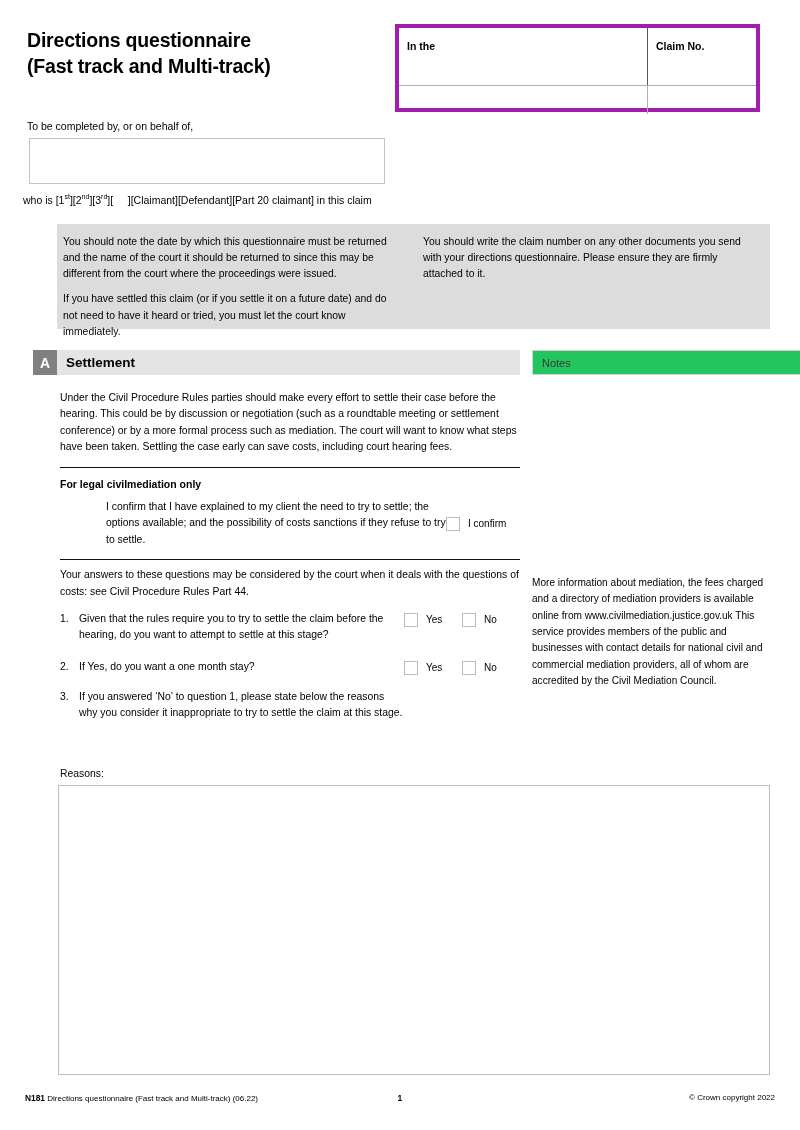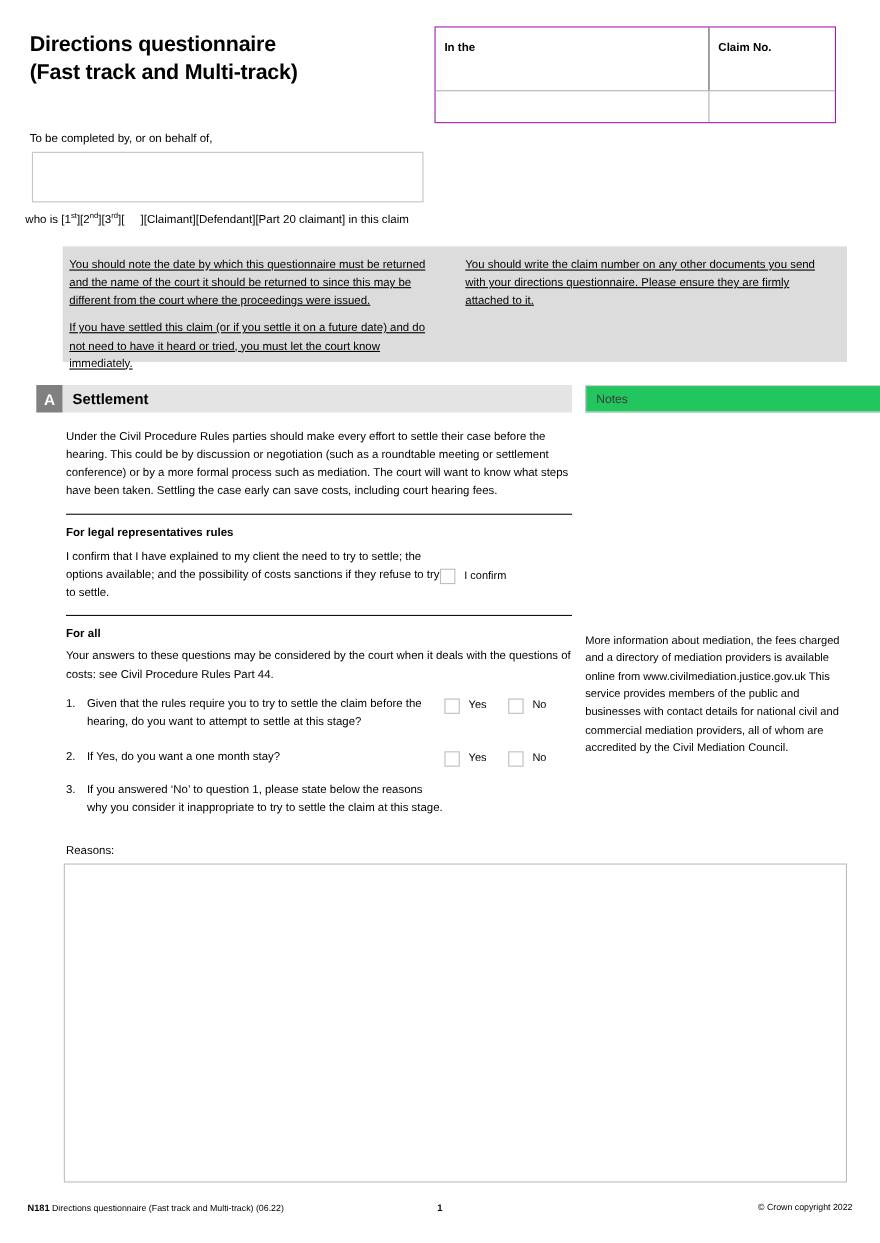--- a/index.html
+++ b/index.html
@@ -13,21 +13,21 @@
   .page { position: relative; width: 800px; height: 1130px; padding-left: 20px; }
 
   
   .title {
     position: absolute; left: 27px; top: 28px; width: 360px;
     font-size: 19.5px; font-weight: bold; line-height: 1.33;
     letter-spacing: -0.2px;
   }
   .claim-table {
     position: absolute; left: 395px; top: 24px; width: 365px; height: 88px;
-    border: 1px solid #a21caf;
+    border: 4px solid #a21caf;
   }
   .claim-table .row1 { display: flex; height: 57px; }
   .claim-table .row2 { display: flex; height: 29px; border-top: 1px solid #b0b0b0; }
   .claim-cell-l { width: 249px; border-right: 1px solid #555; padding: 8px 0 0 8px; }
   .claim-cell-r { flex: 1; padding: 8px 0 0 8px; }
   .claim-cell-l2 { width: 249px; border-right: 1px solid #b0b0b0; }
   .claim-cell-r2 { flex: 1; }
   .claim-hdr { font-size: 10.5px; font-weight: bold; }
 
   .tobe {
@@ -44,21 +44,20 @@
     font-size: 10.5px; white-space: pre;
   }
   .whois sup { font-size: 7px; vertical-align: super; }
 
   
   .notice {
     position: absolute; left: 57px; top: 224px;
     width: 713px; height: 105px;
     background: #dcdcdc;
     display: flex;
-    text-decoration: underline;
   }
   .notice-col { width: 356px; padding: 10px 16px 0 6px; }
   .notice-col:last-child { padding-left: 10px; }
   .notice p {
     font-size: 10.4px; line-height: 1.55; margin-bottom: 9px;
   }
 
   
   .sec-badge {
     position: absolute; left: 33px; top: 350px;
@@ -83,21 +82,21 @@
     font-size: 11px; color: #3a3a3a;
   }
 
   
   .body-left { position: absolute; left: 60px; top: 390px; width: 460px; }
   .para { font-size: 10.4px; line-height: 1.58; }
   .rule { border-top: 1.4px solid #111; margin: 11px 0 0 0; width: 460px; }
   .sub-hdr { font-size: 10.5px; font-weight: bold; margin-top: 10px; }
 
   .legal-row { display: flex; margin-top: 9px; }
-  .legal-text { width: 340px; font-size: 10.4px; line-height: 1.58; }
+  .legal-text { width: 340px; font-size: 10.4px; line-height: 1.58; margin-left: 46px; }
   .legal-cb { padding-top: 18px; display: flex; align-items: flex-start; }
 
   .cbox {
     width: 14px; height: 14px;
     border: 1px solid #bdbdbd; background: #fff;
     display: inline-block; flex: none;
   }
   .cb-label { font-size: 10px; margin-left: 8px; line-height: 14px; }
 
   .q-row { display: flex; margin-top: 11px; align-items: flex-start; }
@@ -169,31 +168,30 @@
   </div>
 
   <div class="sec-badge">A</div>
   <div class="sec-bar">Settlement</div>
   <div class="notes-bar">Notes</div>
 
   <div class="body-left">
     <div class="para">Under the Civil Procedure Rules parties should make every effort to settle their case before the hearing. This could be by discussion or negotiation (such as a roundtable meeting or settlement conference) or by a more formal process such as mediation. The court will want to know what steps have been taken. Settling the case early can save costs, including court hearing fees.</div>
     <div class="rule"></div>
 
-    <div class="sub-hdr">For legal representatives rules</div>
+    <div class="sub-hdr">For legal civilmediation only</div>
     <div class="legal-row">
       <div class="legal-text">I confirm that I have explained to my client the need to try to settle; the options available; and the possibility of costs sanctions if they refuse to try to settle.</div>
       <div class="legal-cb">
         <span class="cbox"></span>
         <span class="cb-label">I confirm</span>
       </div>
     </div>
     <div class="rule"></div>
 
-    <div class="sub-hdr">For all</div>
     <div class="para" style="margin-top:7px">Your answers to these questions may be considered by the court when it deals with the questions of costs: see Civil Procedure Rules Part 44.</div>
 
     <div class="q-row">
       <div class="q-num">1.</div>
       <div class="q-text">Given that the rules require you to try to settle the claim before the hearing, do you want to attempt to settle at this stage?</div>
       <div class="q-opts">
         <div class="q-opt">
           <span class="cbox"></span>
           <span class="cb-label">Yes</span>
         </div>

